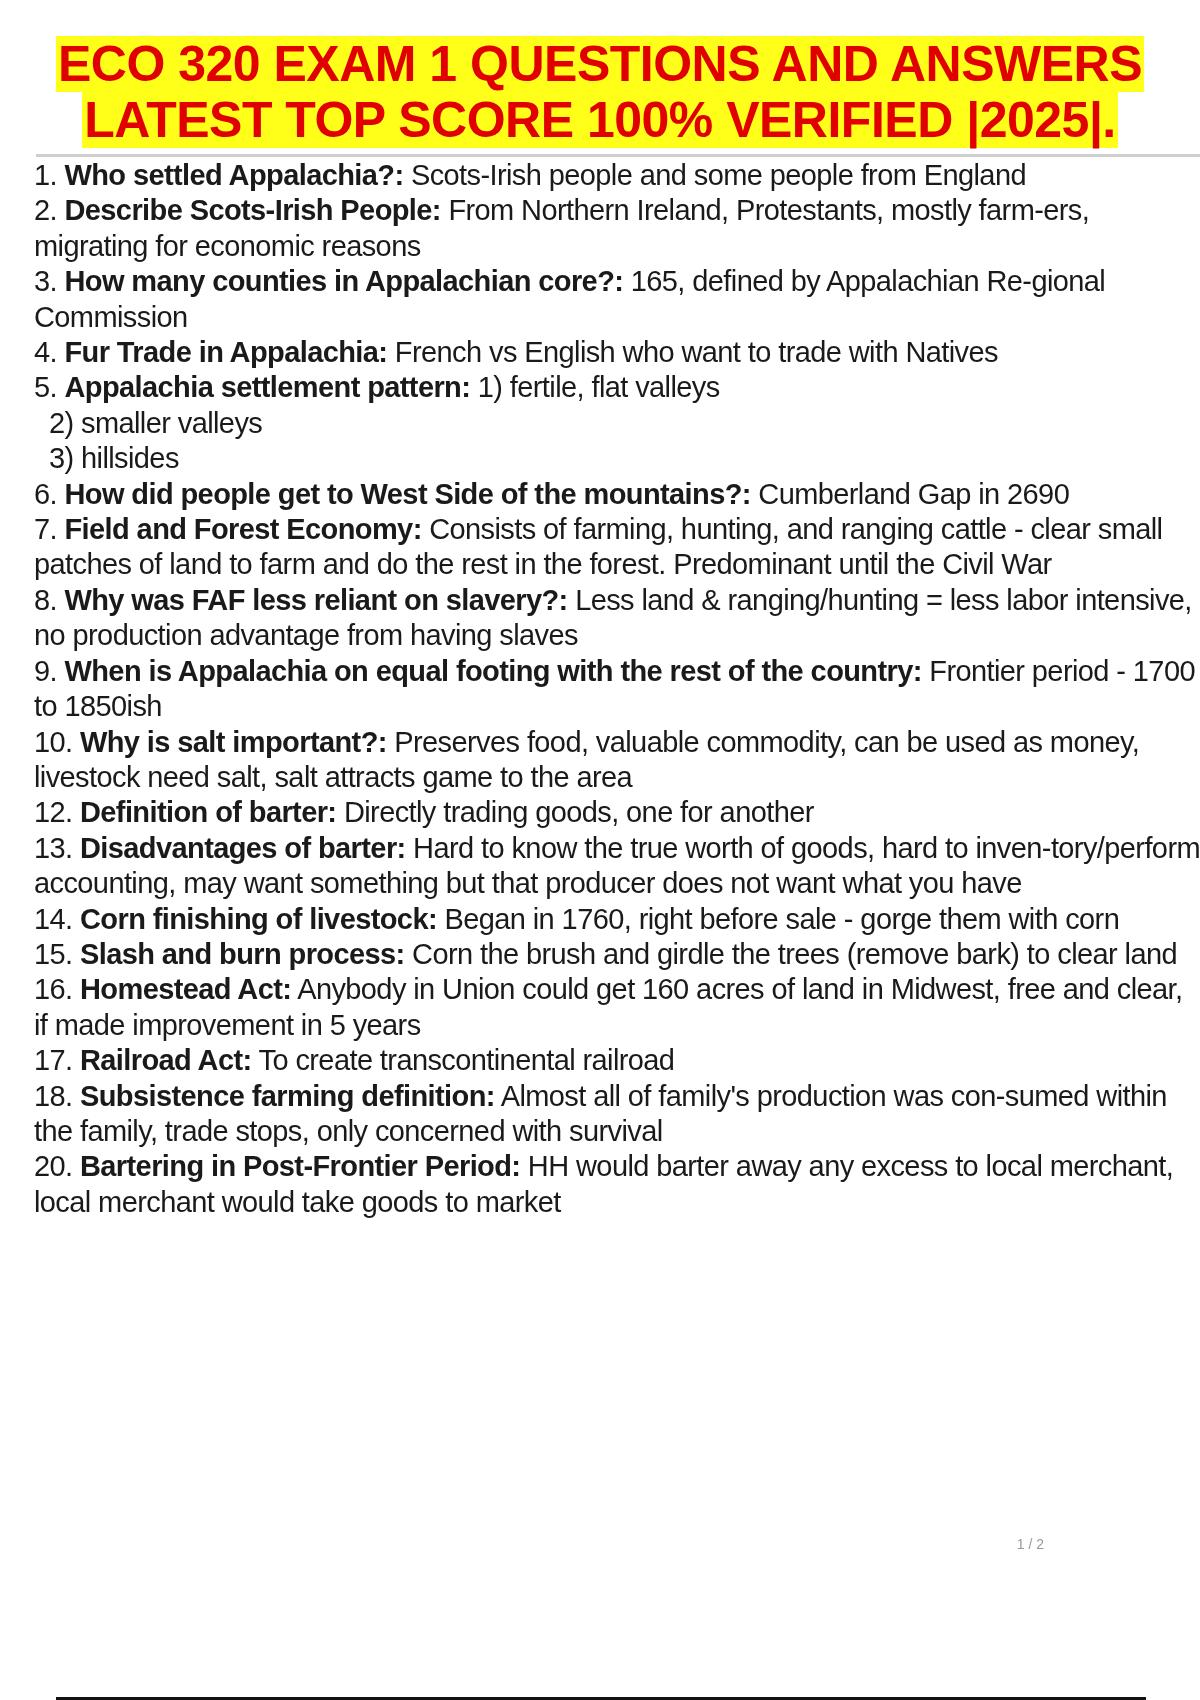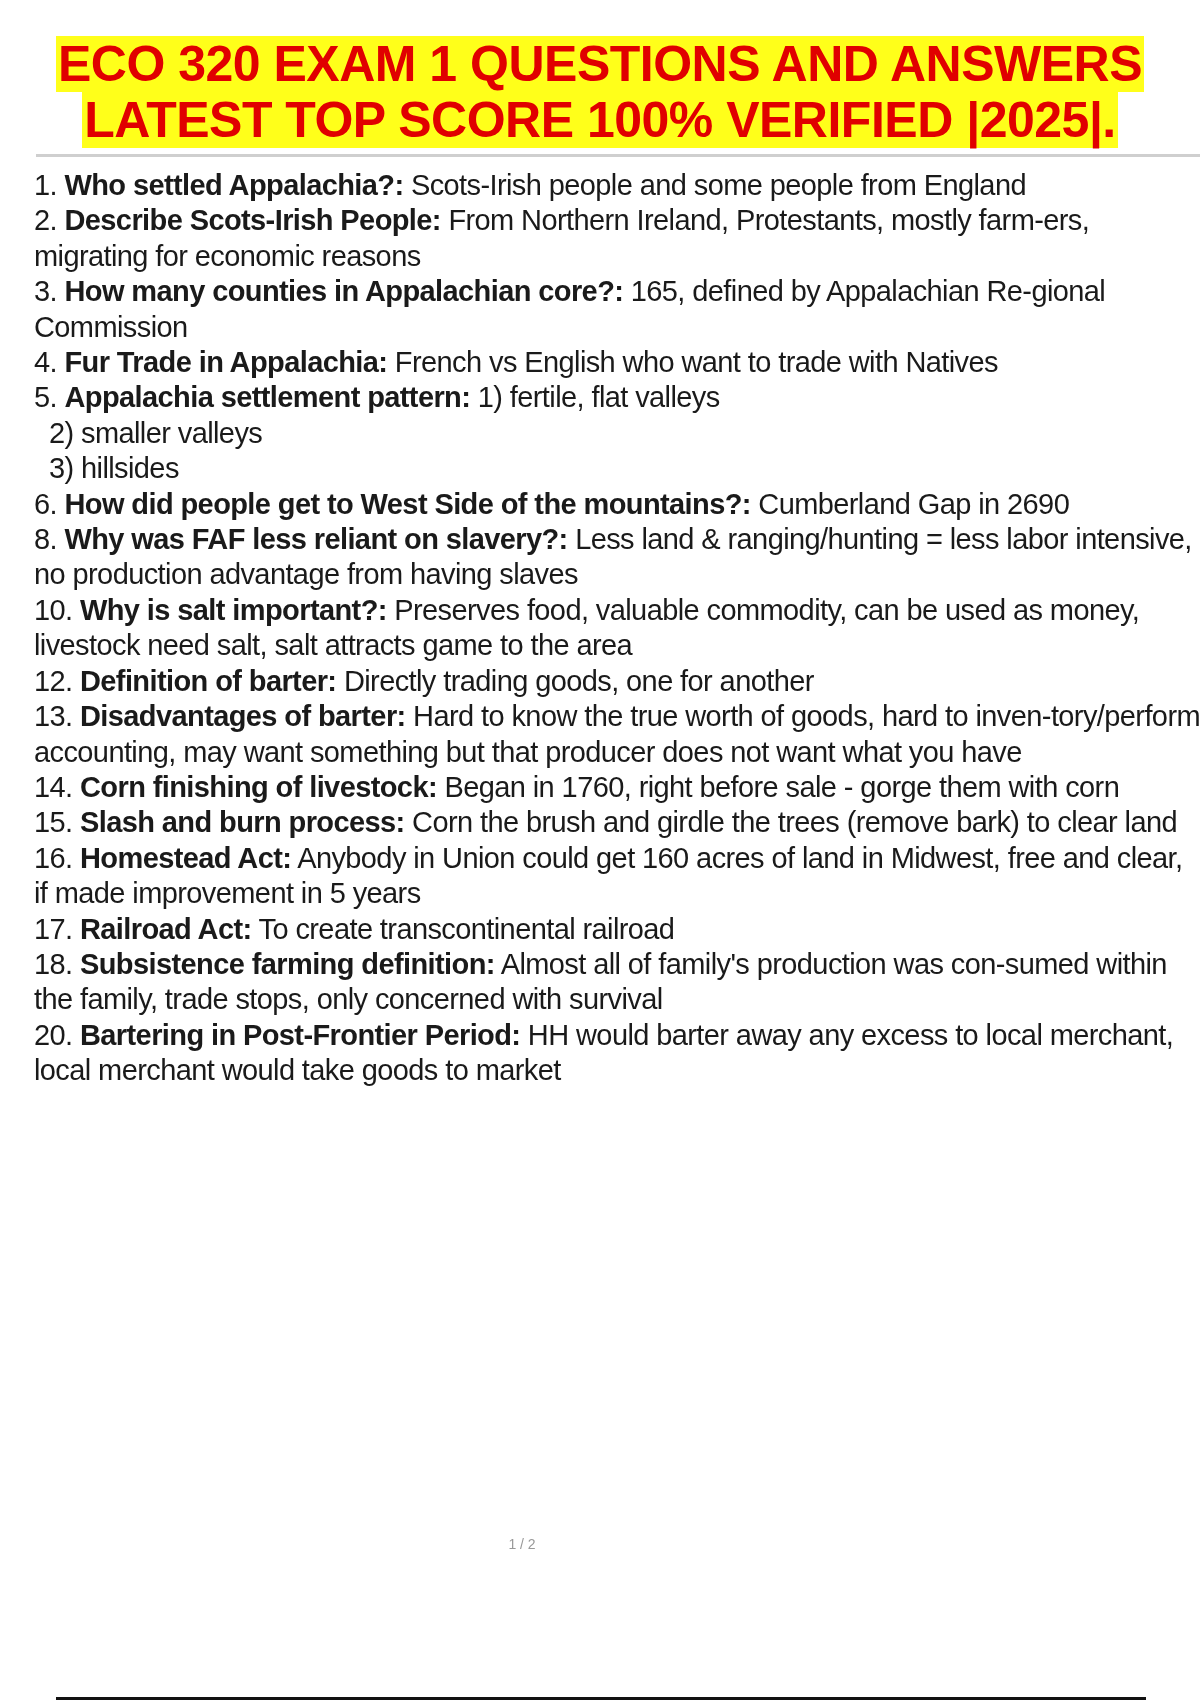--- a/index.html
+++ b/index.html
@@ -36,42 +36,42 @@
     .divider-top {
       position: absolute;
       top: 154px;
       left: 36px;
       width: 1164px;
       height: 3px;
       background: #cfcfcf;
     }
     .qa-list {
       position: absolute;
-      top: 168px;
+      top: 158px;
       left: 34px;
       width: 1166px;
       font-size: 29px;
       line-height: 35.4px;
       letter-spacing: -0.6px;
       white-space: normal;
     }
     .qa-item {
       margin: 0;
       padding: 0;
       overflow: hidden;
     }
     .qa-num { font-weight: normal; }
     .qa-q { font-weight: bold; }
     .qa-extra { display: block; margin-left: 15px; }
     .page-num {
       position: absolute;
       top: 1536px;
       left: 0;
       width: 1044px;
-      text-align: center;
+      text-align: right;
       font-size: 14px;
       color: #999999;
     }
     .divider-bottom {
       position: absolute;
       top: 1697px;
       left: 56px;
       width: 1090px;
       height: 3px;
       background: #111111;
@@ -87,21 +87,23 @@
 
 <div class="divider-top"></div>
 
 <div class="qa-list">
   <p class="qa-item"><span class="qa-num">1.</span> <span class="qa-q">Who settled Appalachia?:</span><span class="qa-a"> Scots-Irish people and some people from England</span></p>
   <p class="qa-item"><span class="qa-num">2.</span> <span class="qa-q">Describe Scots-Irish People:</span><span class="qa-a"> From Northern Ireland, Protestants, mostly farm-ers, migrating for economic reasons</span></p>
   <p class="qa-item"><span class="qa-num">3.</span> <span class="qa-q">How many counties in Appalachian core?:</span><span class="qa-a"> 165, defined by Appalachian Re-gional Commission</span></p>
   <p class="qa-item"><span class="qa-num">4.</span> <span class="qa-q">Fur Trade in Appalachia:</span><span class="qa-a"> French vs English who want to trade with Natives</span></p>
   <p class="qa-item"><span class="qa-num">5.</span> <span class="qa-q">Appalachia settlement pattern:</span><span class="qa-a"> 1) fertile, flat valleys</span><span class="qa-extra">2) smaller valleys</span><span class="qa-extra">3) hillsides</span></p>
   <p class="qa-item"><span class="qa-num">6.</span> <span class="qa-q">How did people get to West Side of the mountains?:</span><span class="qa-a"> Cumberland Gap in 2690</span></p>
+  <p class="qa-item"><span class="qa-num">7.</span> <span class="qa-q">Field and Forest Economy:</span><span class="qa-a"> Consists of farming, hunting, and ranging cattle - clear small patches of land to farm and do the rest in the forest. Predominant until the Civil War</span></p>
   <p class="qa-item"><span class="qa-num">8.</span> <span class="qa-q">Why was FAF less reliant on slavery?:</span><span class="qa-a"> Less land &amp; ranging/hunting = less labor intensive, no production advantage from having slaves</span></p>
+  <p class="qa-item"><span class="qa-num">9.</span> <span class="qa-q">When is Appalachia on equal footing with the rest of the country:</span><span class="qa-a"> Frontier period - 1700 to 1850ish</span></p>
   <p class="qa-item"><span class="qa-num">10.</span> <span class="qa-q">Why is salt important?:</span><span class="qa-a"> Preserves food, valuable commodity, can be used as money, livestock need salt, salt attracts game to the area</span></p>
   <p class="qa-item"><span class="qa-num">12.</span> <span class="qa-q">Definition of barter:</span><span class="qa-a"> Directly trading goods, one for another</span></p>
   <p class="qa-item"><span class="qa-num">13.</span> <span class="qa-q">Disadvantages of barter:</span><span class="qa-a"> Hard to know the true worth of goods, hard to inven-tory/perform accounting, may want something but that producer does not want what you have</span></p>
   <p class="qa-item"><span class="qa-num">14.</span> <span class="qa-q">Corn finishing of livestock:</span><span class="qa-a"> Began in 1760, right before sale - gorge them with corn</span></p>
   <p class="qa-item"><span class="qa-num">15.</span> <span class="qa-q">Slash and burn process:</span><span class="qa-a"> Corn the brush and girdle the trees (remove bark) to clear land</span></p>
   <p class="qa-item"><span class="qa-num">16.</span> <span class="qa-q">Homestead Act:</span><span class="qa-a"> Anybody in Union could get 160 acres of land in Midwest, free and clear, if made improvement in 5 years</span></p>
   <p class="qa-item"><span class="qa-num">17.</span> <span class="qa-q">Railroad Act:</span><span class="qa-a"> To create transcontinental railroad</span></p>
   <p class="qa-item"><span class="qa-num">18.</span> <span class="qa-q">Subsistence farming definition:</span><span class="qa-a"> Almost all of family's production was con-sumed within the family, trade stops, only concerned with survival</span></p>
   <p class="qa-item"><span class="qa-num">20.</span> <span class="qa-q">Bartering in Post-Frontier Period:</span><span class="qa-a"> HH would barter away any excess to local merchant, local merchant would take goods to market</span></p>
 </div>

